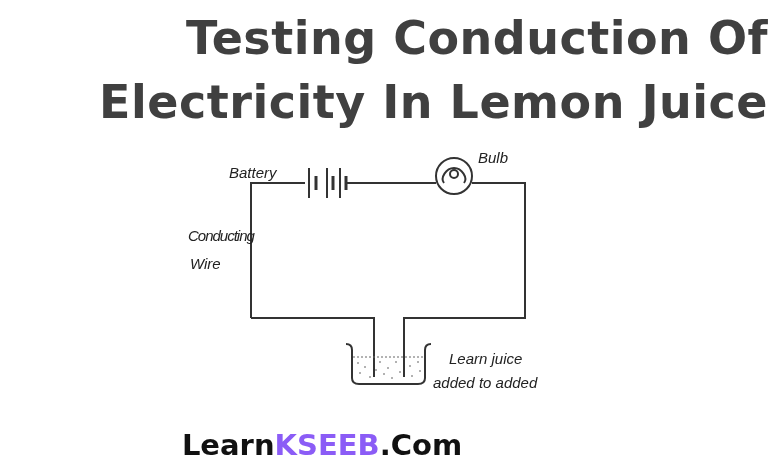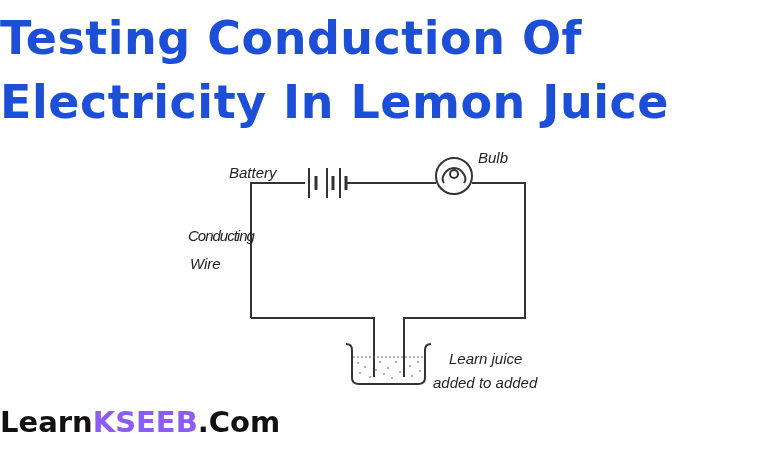--- a/index.html
+++ b/index.html
@@ -1,30 +1,30 @@
 <!DOCTYPE html>
 <html><head>
   <meta charset="utf-8">
   <style>
     html, body { margin: 0; padding: 0; }
     body {
       width: 768px; height: 474px; background: #ffffff; position: relative; overflow: hidden;
       font-family: "DejaVu Sans", sans-serif;
     }
     .title {
-      position: absolute; left: 0; width: 768px; text-align: left;
-      color: #1d4ed8; font-weight: bold; font-size: 46px; line-height: 52px;
+      position: absolute; left: 0; width: 768px; text-align: right;
+      color: #404040; font-weight: bold; font-size: 46px; line-height: 52px;
       font-family: "DejaVu Sans", sans-serif; letter-spacing: 0.5px;
     }
     .title.l1 { top: 12px; }
     .title.l2 { top: 76px; }
     svg.diagram { position: absolute; left: 0; top: 0; }
     .lbl { position: absolute; font-family: "Liberation Sans", sans-serif; font-size: 15px; color: #222; font-style: italic; }
     .footer {
-      position: absolute; top: 405px; left: 0; width: 644px; 
+      position: absolute; top: 428px; left: 0; width: 644px; text-align: center;
       font-family: "DejaVu Sans", sans-serif; font-weight: bold; font-size: 29px; color: #111;
     }
     .footer .accent { color: #8b5cf6; }
   </style>
 </head>
 <body>
 
 <div class="title l1">Testing Conduction Of</div>
 <div class="title l2">Electricity In Lemon Juice</div>
 

